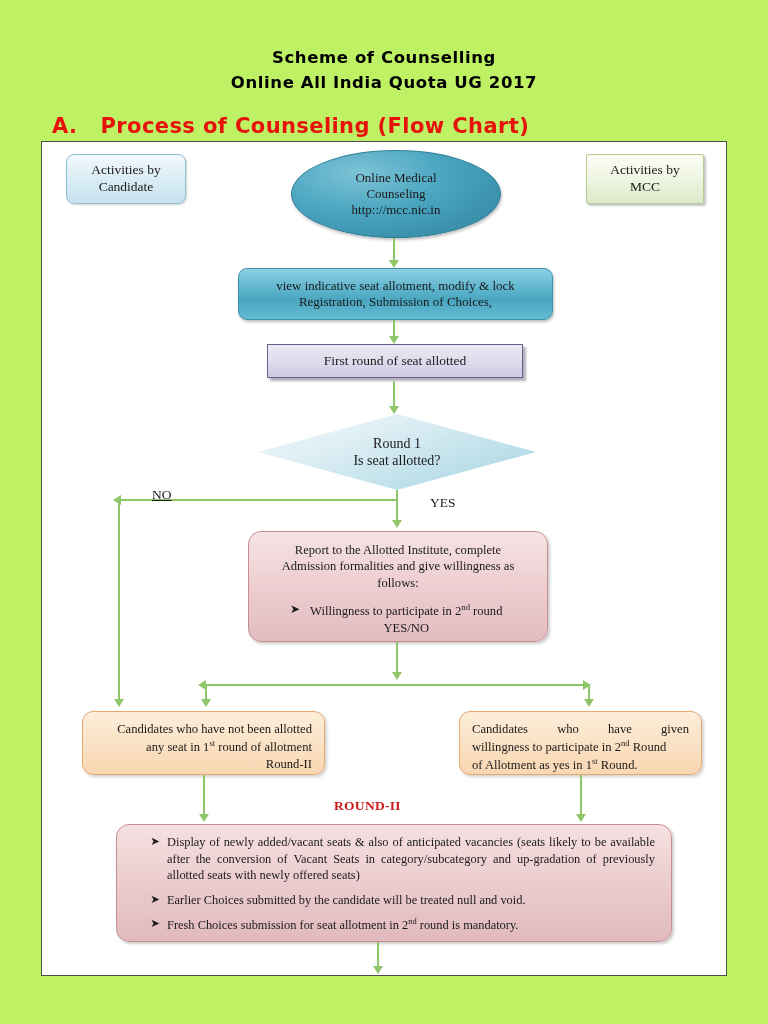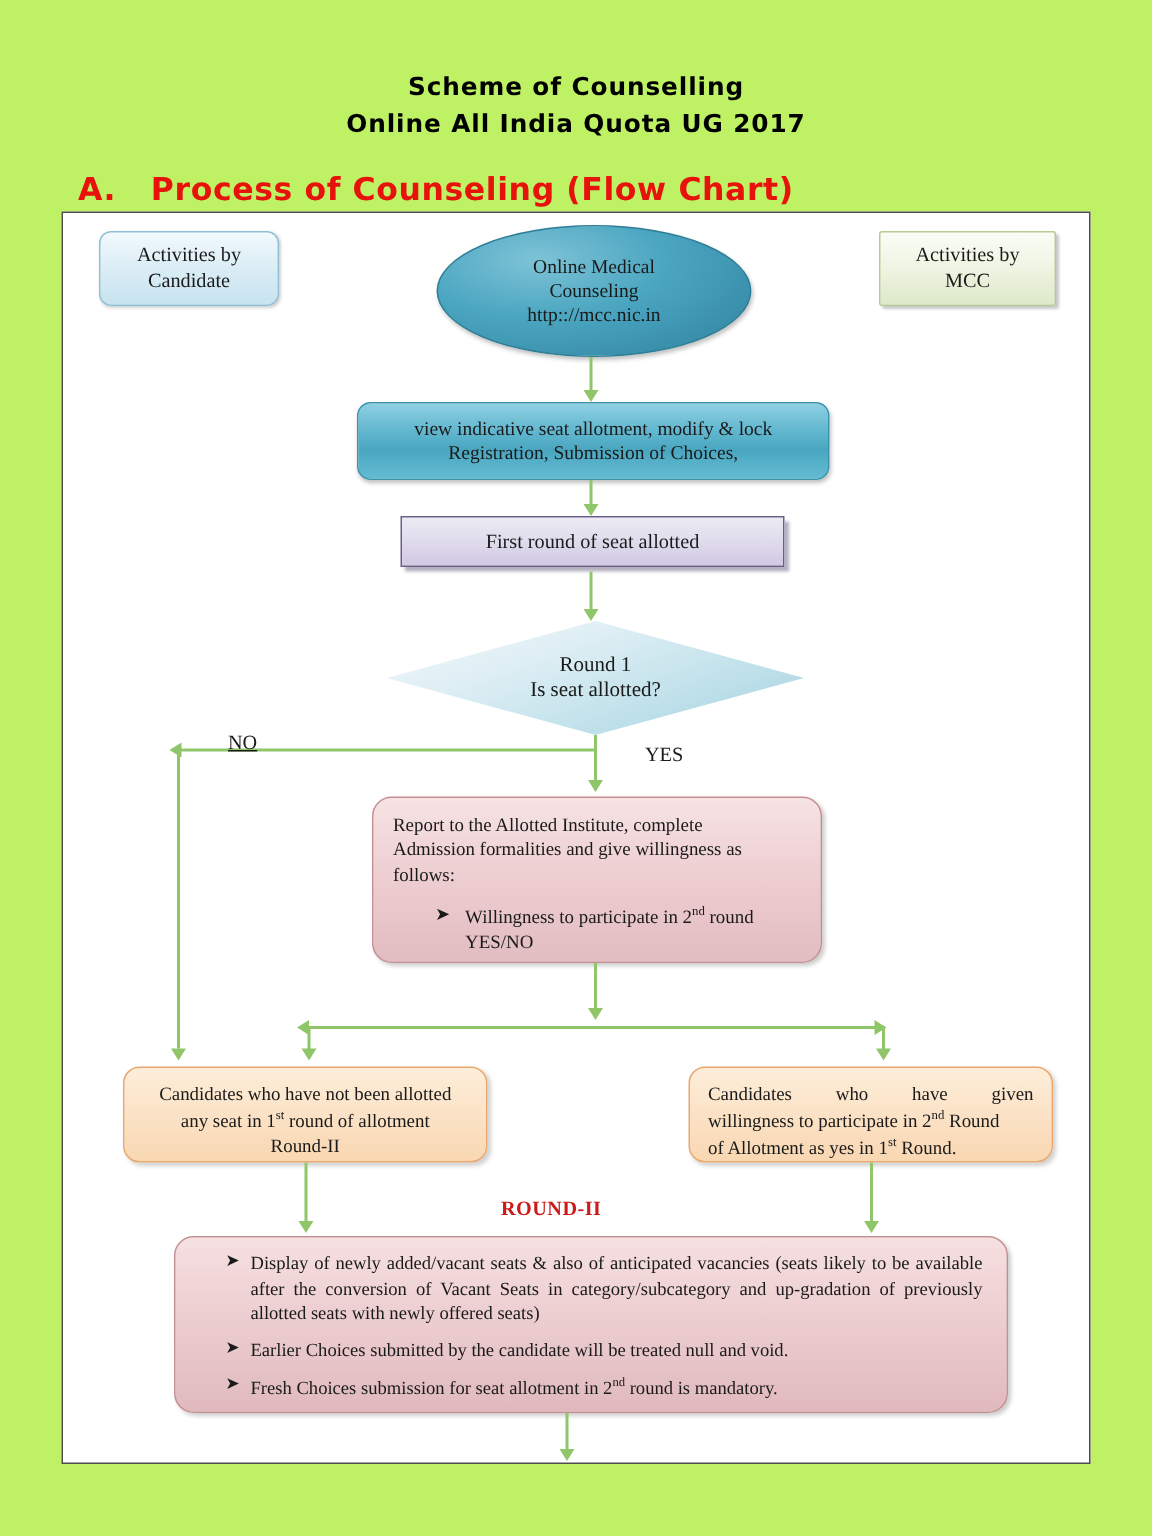--- a/index.html
+++ b/index.html
@@ -147,21 +147,21 @@
     border-radius: 13px;
     border: 1px solid #c58f92;
     background: linear-gradient(180deg, #f6e3e4 0%, #eecfd2 45%, #e2bcc0 100%);
     display: block;
     box-shadow: 2px 2px 3px rgba(0,0,0,0.2);
   }
   #node-report .body {
     padding: 10px 13px 0 13px;
     font-size: 12.6px;
     line-height: 1.30;
-    text-align: left;
+    text-align: center;
   }
   #node-report .bullet-row {
     display: flex;
     margin-top: 11px;
     padding-left: 28px;
   }
   #node-report .bullet-row .arrowhead {
     margin-right: 10px;
     font-size: 12px;
     line-height: 1.30;
@@ -172,21 +172,21 @@
     border-radius: 11px;
     border: 1px solid #e8a86f;
     background: linear-gradient(180deg, #fdeeda 0%, #fbe2c6 50%, #f9d7b2 100%);
     box-shadow: 2px 2px 3px rgba(0,0,0,0.18);
     display: block;
   }
   .node-orange .body {
     padding: 9px 12px;
     font-size: 12.6px;
     line-height: 1.33;
-    text-align: center;
+    text-align: right;
   }
   #node-left-orange { left: 82px; top: 711px; width: 243px; height: 64px; }
   #node-right-orange { left: 459px; top: 711px; width: 243px; height: 64px; }
   #node-right-orange .body { text-align: justify; text-align-last: left; }
 
   
   #round2-label {
     position: absolute;
     left: 334px; top: 798px;
     font-family: "Liberation Serif", serif;

